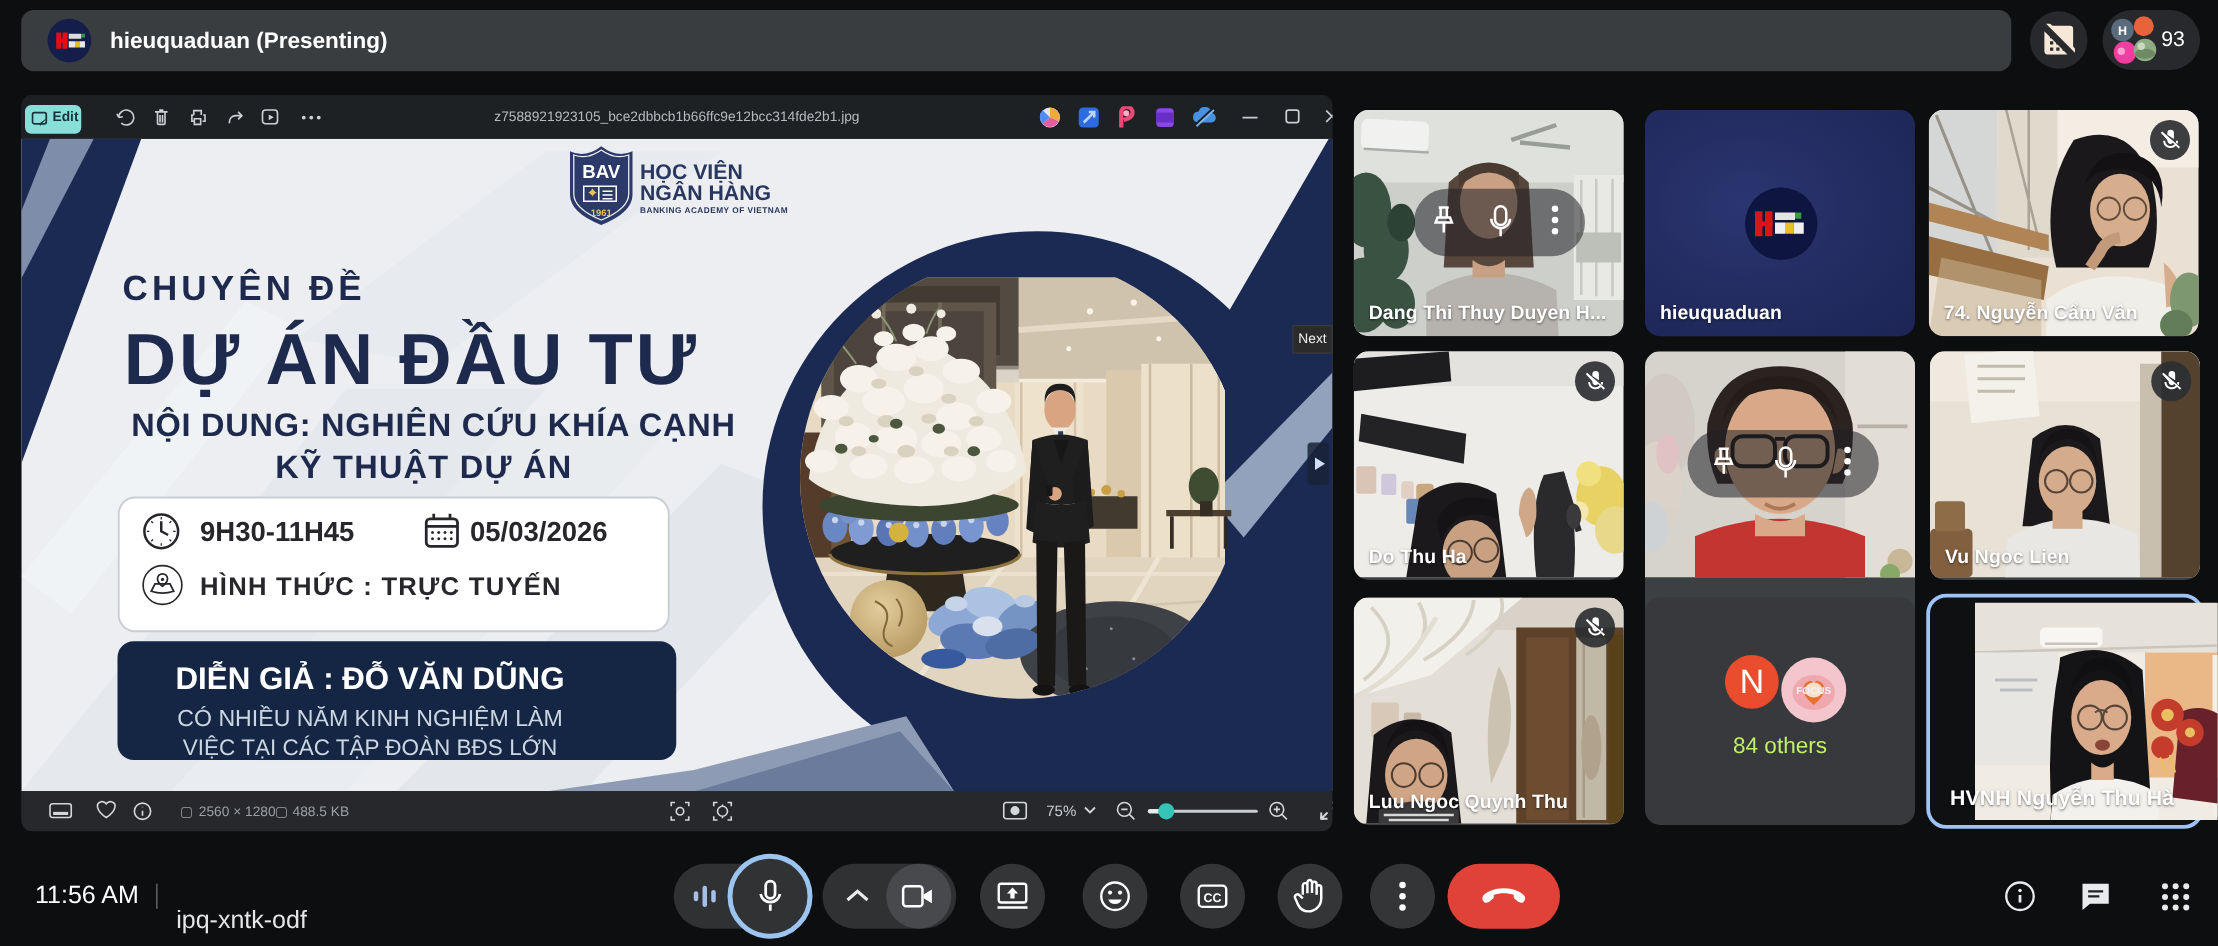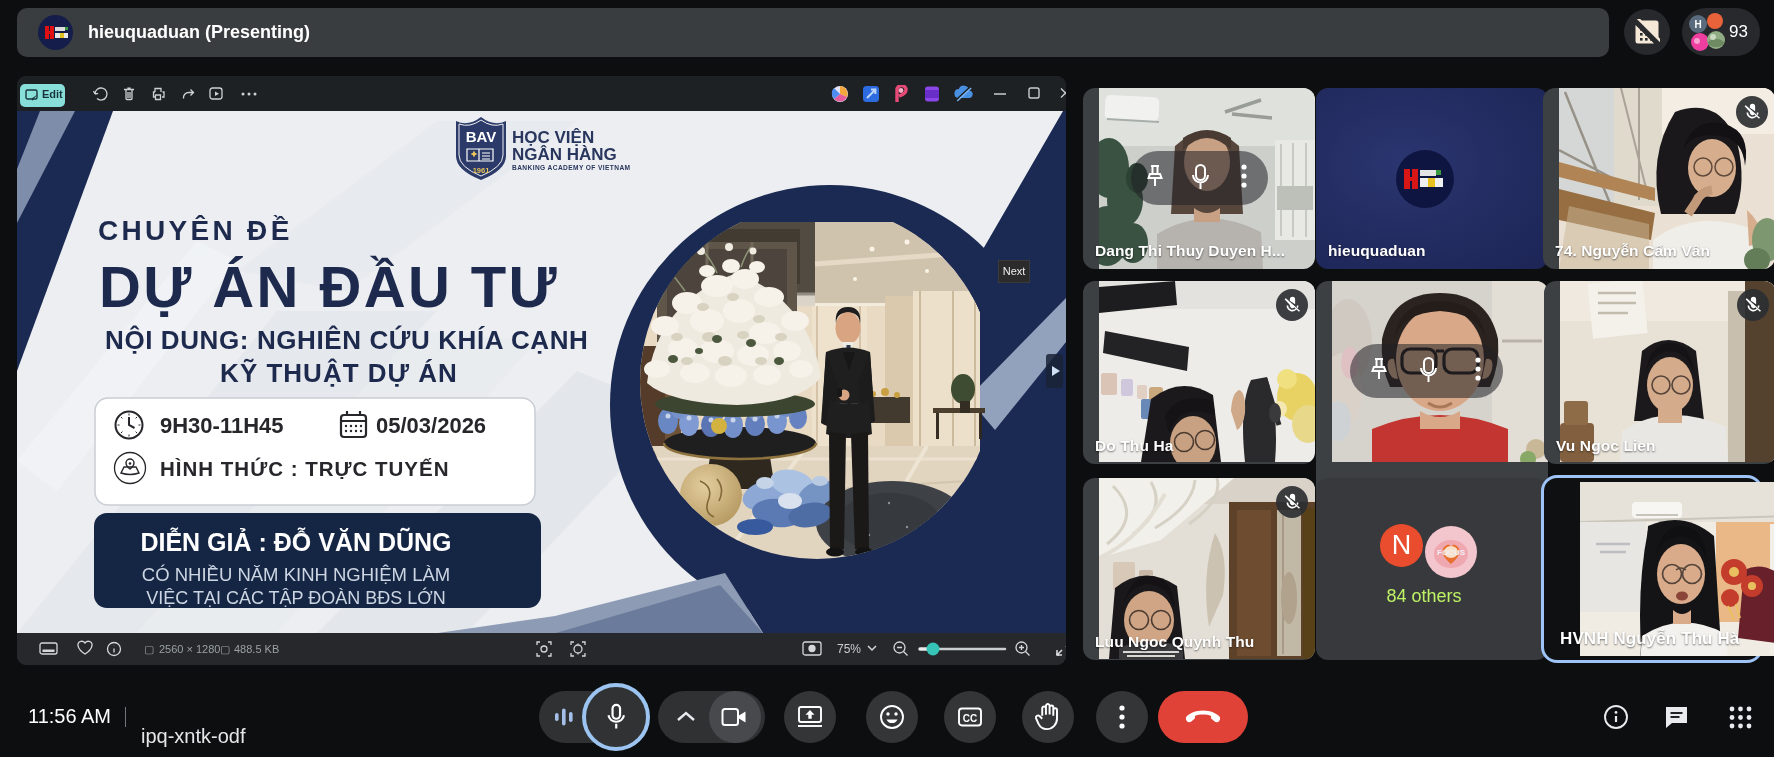--- a/index.html
+++ b/index.html
@@ -1,17 +1,17 @@
 <!DOCTYPE html>
 <html><head><meta charset="utf-8"><style>
 html,body{margin:0;padding:0;}
 body{width:1774px;height:757px;position:relative;overflow:hidden;background:#0d0e10;font-family:"Liberation Sans",sans-serif;}
 .abs{position:absolute;}
 .name{position:absolute;left:12px;bottom:9px;color:#fff;font-size:15.5px;font-weight:700;text-shadow:0 1px 2px rgba(0,0,0,.55);letter-spacing:.1px;}
-.tile{position:absolute;width:216px;height:181px;border-radius:12px;overflow:hidden;background:#3c4043;padding-left:16px;}
+.tile{position:absolute;width:216px;height:181px;border-radius:12px;overflow:hidden;background:#3c4043;}
 .micoff{position:absolute;top:8px;right:7px;width:32px;height:32px;border-radius:50%;background:rgba(45,47,50,.92);}
 </style></head>
 <body>
 
 <div class="abs" style="left:17px;top:8px;width:1592px;height:49px;background:#3a3d40;border-radius:10px;"></div>
 <div class="abs" style="left:38px;top:15px;width:35px;height:35px;border-radius:50%;background:#151d4a;overflow:hidden;">
 <svg width="35" height="35">
       <rect x="7" y="11" width="4" height="13" fill="#e01010"></rect>
       <rect x="12" y="11" width="4" height="13" fill="#e01010"></rect>
       <rect x="7" y="16" width="9" height="3" fill="#e01010"></rect>
@@ -78,20 +78,21 @@
     <g transform="translate(117,0)">
         <rect x="1" y="2" width="12" height="11" rx="2.5"></rect>
         <path d="M6 5.5 l4 2.3 l-4 2.3 z" fill="#cdd1d5" stroke="none"></path>
       </g>
     <g transform="translate(148,0)" fill="#cdd1d5" stroke="none">
         <circle cx="3" cy="8" r="1.5"></circle>
         <circle cx="9" cy="8" r="1.5"></circle>
         <circle cx="15" cy="8" r="1.5"></circle>
       </g>
   </svg>
+  <div class="abs" style="left:0;top:12px;width:1049px;text-align:center;color:#b6babd;font-size:11px;">z7588921923105_bce2dbbcb1b66ffc9e12bcc314fde2b1.jpg</div>
   
   <svg class="abs" style="left:814px;top:9px;" width="150" height="18" viewBox="0 0 150 18">
     <circle cx="9" cy="9" r="8" fill="#e8e4f8"></circle>
       <path d="M9 1 a8 8 0 0 1 7 11 l-7 -3z" fill="#f2a83c"></path>
       <path d="M16 12 a8 8 0 0 1 -13 2 l6 -5z" fill="#e45c9c"></path>
       <path d="M3 14 a8 8 0 0 1 0 -11 l6 6z" fill="#4f8df5"></path>
     <g transform="translate(31,0)">
         <rect x="1" y="1" width="16" height="16" rx="3.5" fill="#2d6ce0"></rect>
         <path d="M5 13 L13 5 M9 4.6 l4.4 0 l0 4.4" stroke="#bcd4f8" stroke-width="2" fill="none"></path>
       </g>
@@ -435,21 +436,21 @@
         </g>
       <g transform="translate(1040,8)" stroke-width="1.6">
           <path d="M9 1 h5 v5 M5 14 h-5 v-5 M14 1 L9 6 M0 14 l5 -5"></path>
           <path d="M9 1 l2 0 M14 1 l0 2 M0 14 l0 -2 M0 14 l2 0" stroke-width="1.6"></path>
         </g>
     </g>
     <text x="820" y="20" fill="#c9ccd0" font-size="12" font-family="Liberation Sans">75%</text>
   </svg>
 </div>
 
-<div class="abs" style="left:999px;top:261px;width:30px;height:21px;background:#2b2b2b;color:#eee;font-size:11px;text-align:center;line-height:21px;box-shadow:0 0 0 1px #3a3a3a;">Next</div>
+<div class="abs" style="left:1035px;top:261px;width:30px;height:21px;background:#2b2b2b;color:#eee;font-size:11px;text-align:center;line-height:21px;box-shadow:0 0 0 1px #3a3a3a;">Next</div>
 <div class="abs" style="left:1046px;top:354px;width:17px;height:34px;background:rgba(25,35,55,.85);border-radius:3px;"></div>
 <svg class="abs" style="left:1048px;top:364px" width="14" height="14">
     <path d="M4 2 l8 5 l-8 5z" fill="#cfe0f5"></path>
   </svg>
 
 <div class="tile" style="left:1083px;top:88px;">
 <svg width="216" height="181" viewBox="0 0 216 181">
   <rect width="216" height="181" fill="#cdcfcb"></rect>
   <rect width="216" height="58" fill="#dfe1dd"></rect>
   <rect x="6" y="8" width="54" height="24" rx="5" fill="#f1f2f0" transform="rotate(3 30 20)"></rect>

